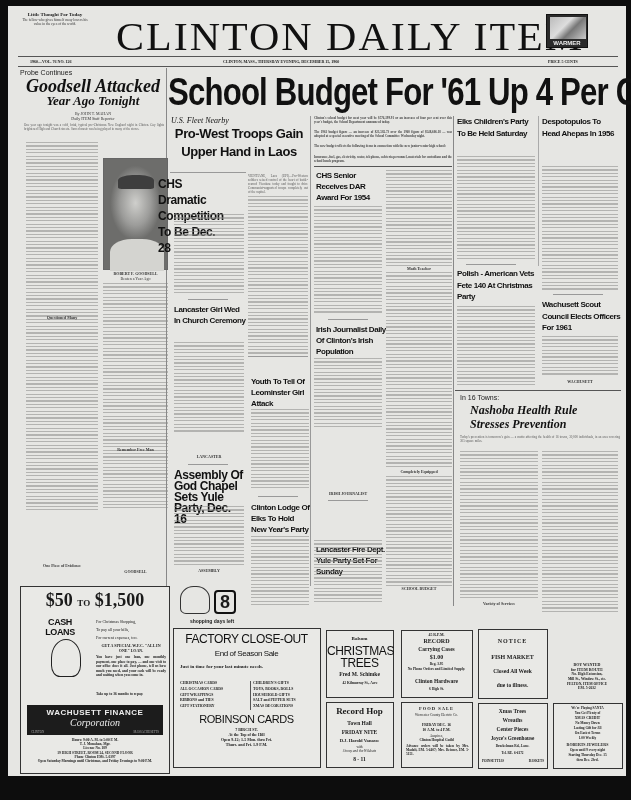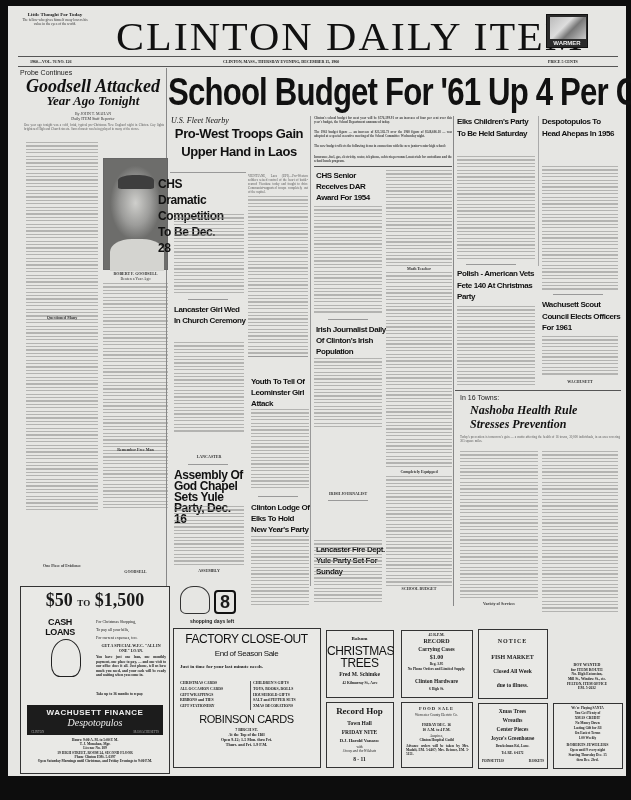--- a/index.html
+++ b/index.html
@@ -74,21 +74,21 @@
     <div class="abs hl-cond center" style="left:18px;top:30px;width:42px;font-size:9px;line-height:10px;">CASH LOANS</div>
     <div class="abs" style="left:30px;top:52px;width:30px;height:38px;border:1.5px solid #222;border-radius:50% 50% 30% 30%;"></div>
     <div class="abs small" style="left:75px;top:32px;font-size:4px;">For Christmas Shopping,</div>
     <div class="abs small" style="left:75px;top:40px;font-size:4px;">To pay all your bills,</div>
     <div class="abs small" style="left:75px;top:48px;font-size:4px;">For current expenses, too.</div>
     <div class="abs small center" style="left:75px;top:56px;width:70px;font-size:4px;line-height:5px;font-weight:bold;">GET A SPECIAL W.F.C. "ALL IN ONE" LOAN.</div>
     <div class="abs small" style="left:75px;top:68px;width:70px;font-size:3.6px;line-height:4.5px;text-align:justify;font-weight:bold;">You have just one loan, one monthly payment, one place to pay, — and one visit to our office does it all. Just phone, tell us how much you need, and your cash will be ready and waiting when you come in.</div>
     <div class="abs small" style="left:75px;top:105px;width:70px;font-size:3.6px;line-height:4.5px;font-weight:bold;">Take up to 36 months to repay.</div>
     <div class="abs" style="left:6px;top:118px;width:136px;height:30px;background:#1c1c1c;">
       <div style="position:absolute;left:0;right:0;top:3px;text-align:center;font-family:'Liberation Sans',sans-serif;font-weight:bold;font-size:8px;color:#eee;letter-spacing:0.5px;">WACHUSETT FINANCE</div>
-      <div style="position:absolute;left:0;right:0;top:12px;text-align:center;font-family:'Liberation Serif',serif;font-style:italic;font-size:10px;color:#eee;">Despotopulos</div>
+      <div style="position:absolute;left:0;right:0;top:12px;text-align:center;font-family:'Liberation Serif',serif;font-style:italic;font-size:10px;color:#eee;">Corporation</div>
       <div style="position:absolute;left:4px;bottom:1px;font-size:3px;color:#aaa;">CLINTON</div>
       <div style="position:absolute;right:4px;bottom:1px;font-size:3px;color:#aaa;">MASSACHUSETTS</div>
     </div>
     <div class="abs center" style="left:0;top:151px;width:148px;font-size:3.5px;font-weight:bold;">Hours: 9:00 A. M. to 5:00 P. M.</div>
     <div class="abs center" style="left:0;top:155px;width:148px;font-size:3.5px;font-weight:bold;">T. J. Monahan, Mgr.</div>
     <div class="abs center" style="left:0;top:159px;width:148px;font-size:3.5px;font-weight:bold;">License No. 189</div>
     <div class="abs center" style="left:0;top:164px;width:148px;font-size:3.5px;font-weight:bold;">19 HIGH STREET, ROOM 24, SECOND FLOOR</div>
     <div class="abs center" style="left:0;top:168px;width:148px;font-size:3.5px;font-weight:bold;">Phone Clinton EMt. 5-6397</div>
     <div class="abs center" style="left:10px;top:172px;width:128px;font-size:3.5px;line-height:4px;font-weight:bold;">Open Saturday Mornings until Christmas, and Friday Evenings to 9:00 P.M.</div>
   </div>

